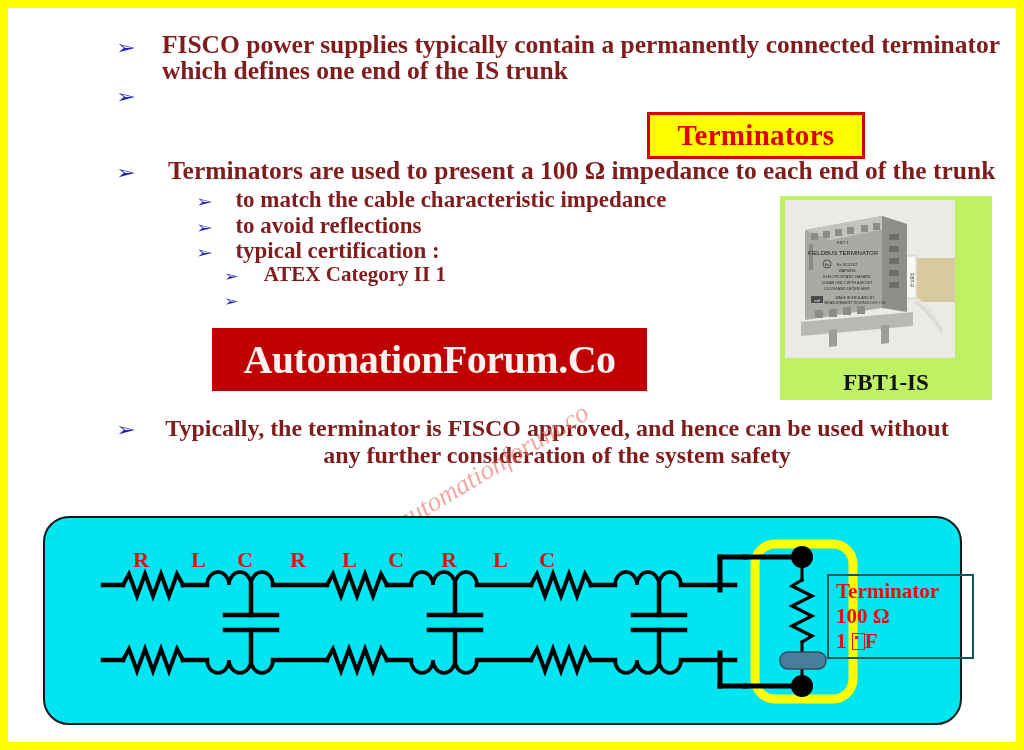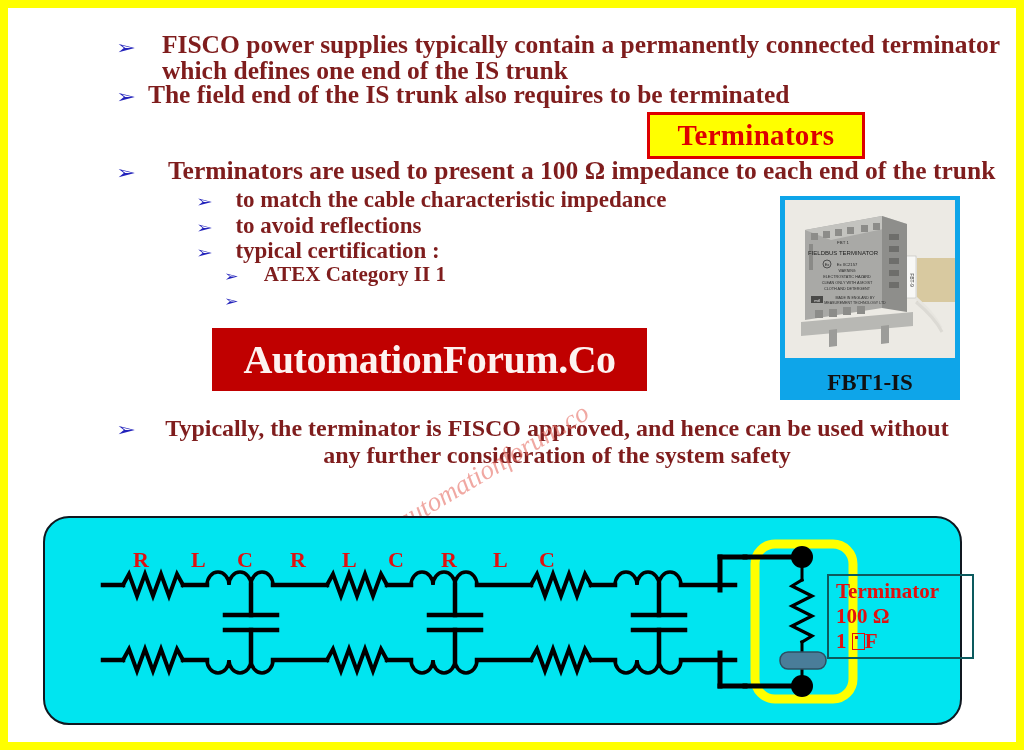--- a/index.html
+++ b/index.html
@@ -116,23 +116,23 @@
     font-size: 40px;
     font-family: "Liberation Serif", "DejaVu Serif", serif;
     letter-spacing: -0.5px;
   }
 
   
   .photo-card {
     position: absolute;
     left: 772px;
     top: 188px;
-    width: 180px;
+    width: 212px;
     height: 204px;
-    background: #0ea5e9;
+    background: #bef264;
   }
   .photo-inner {
     position: absolute;
     left: 5px; top: 4px;
     width: 170px; height: 158px;
     background: #efeeea;
     overflow: hidden;
   }
   .photo-caption {
     position: absolute;
@@ -223,21 +223,20 @@
 
 <div class="slide">
 
   <div class="bullet-row b1">
     <span class="arrow">➢</span>
     <span class="btext">FISCO power supplies typically contain a permanently connected terminator which defines one end of the IS trunk</span>
   </div>
 
   <div class="bullet-row b2">
     <span class="arrow">➢</span>
-    <span class="btext">The field end of the IS trunk also requires to be terminated</span>
   </div>
 
   <div class="title-box">
     <span>Terminators</span>
   </div>
 
   <div class="bullet-row b3">
     <span class="arrow">➢</span>
     <span class="btext">Terminators are used to present a 100 Ω impedance to each end of the trunk</span>
   </div>

